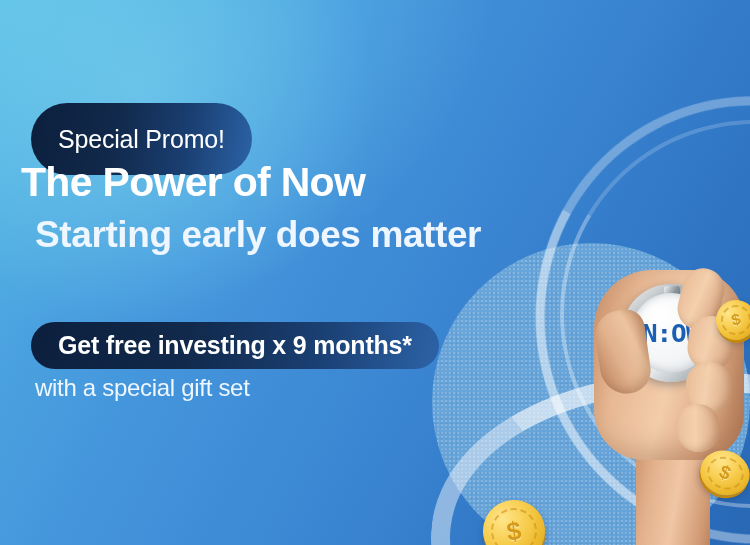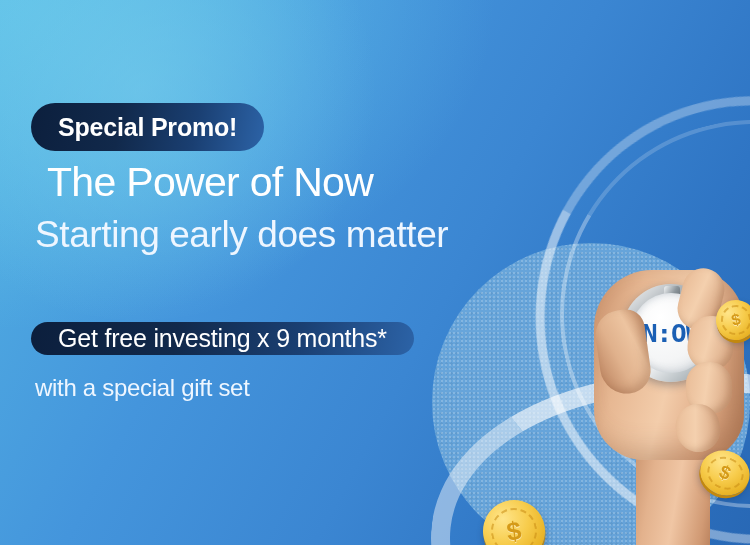--- a/index.html
+++ b/index.html
@@ -185,48 +185,48 @@
     display: inline-flex;
     align-items: center;
     border-radius: 999px;
     background: linear-gradient(100deg, #0c1f3d 0%, #11294b 38%, #1a3f72 70%, #2c63a7 100%);
     color: #ffffff;
     white-space: nowrap;
   }
   .pill-promo {
     left: 31px; top: 103px;
     height: 48px;
-    padding: 0 27px;
-    font-size: 25px;
-    font-weight: 700;
-    letter-spacing: -0.2px;
-  }
-  .pill-offer {
-    left: 31px; top: 322px;
-    height: 33px;
-    padding: 0 27px;
+    padding: 12px 27px;
     font-size: 25px;
     font-weight: 400;
     letter-spacing: -0.2px;
   }
+  .pill-offer {
+    left: 31px; top: 322px;
+    height: 47px;
+    padding: 0 27px;
+    font-size: 25px;
+    font-weight: 700;
+    letter-spacing: -0.2px;
+  }
 
   .headline {
     position: absolute;
-    left: 47px; top: 161px;
+    left: 21px; top: 161px;
     font-size: 41px;
-    font-weight: 400;
+    font-weight: 700;
     color: #ffffff;
     letter-spacing: -0.7px;
     line-height: 1.05;
   }
   .subhead {
     position: absolute;
     left: 35px; top: 215px;
     font-size: 37px;
-    font-weight: 400;
+    font-weight: 700;
     color: #eef6ff;
     letter-spacing: -0.4px;
     line-height: 1.1;
   }
   .tagline {
     position: absolute;
     left: 35px; top: 374px;
     font-size: 24px;
     font-weight: 300;
     color: #eef6ff;

